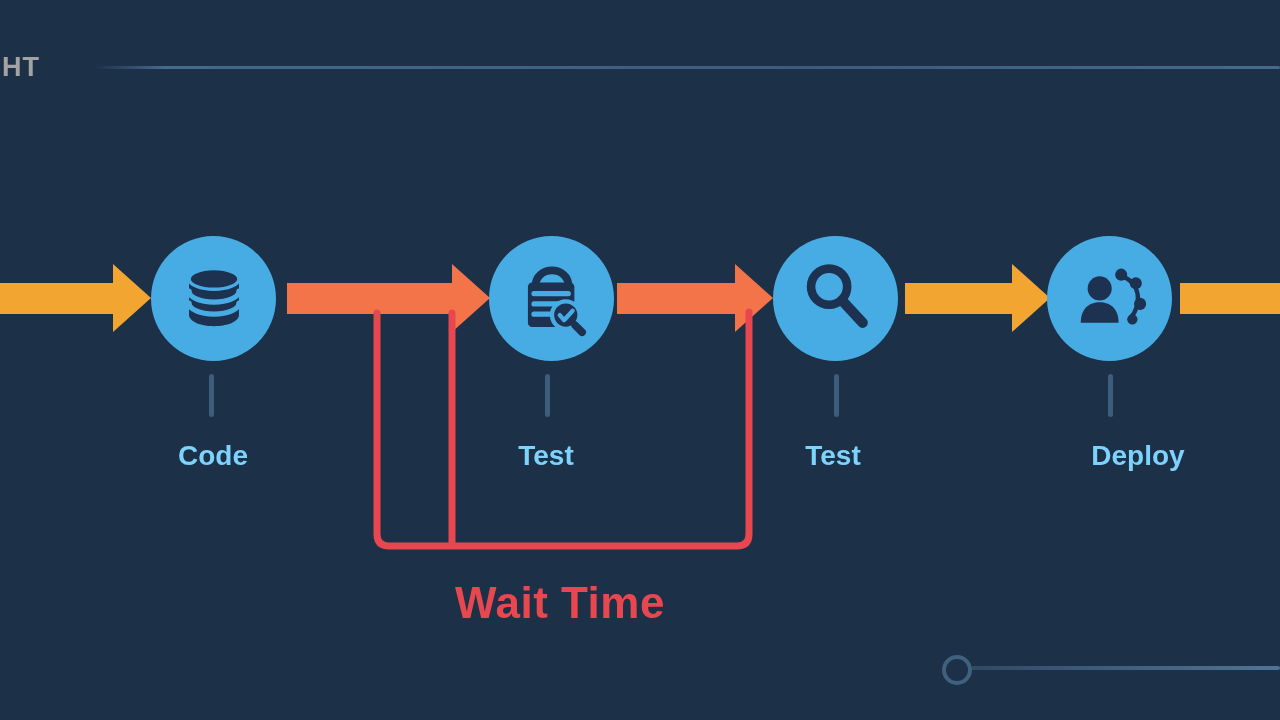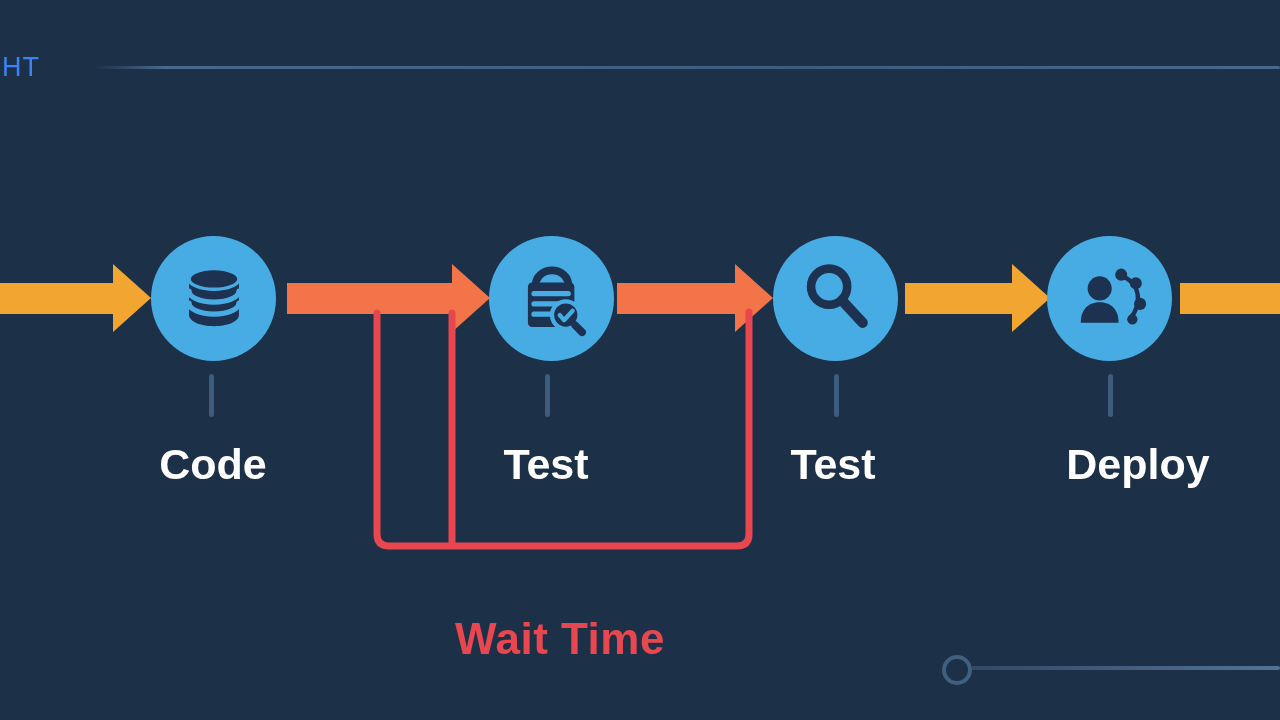--- a/index.html
+++ b/index.html
@@ -6,21 +6,21 @@
   body{
     width:1280px;height:720px;position:relative;overflow:hidden;
     background:#1c3047;
     font-family:"Liberation Sans", sans-serif;
   }
   .stage{position:absolute;inset:0;}
 
   
   .cropped-text{
     position:absolute;left:2px;top:52px;
-    color:#3b82f6;font-size:27px;font-weight:400;letter-spacing:1px;
+    color:#a3a3a3;font-size:27px;font-weight:700;letter-spacing:1px;
   }
 
   
   .top-rule{
     position:absolute;left:93px;top:66px;width:1187px;height:3px;
     background:linear-gradient(90deg, rgba(70,108,145,0) 0%, rgba(76,115,155,0.85) 6%, rgba(72,110,150,0.7) 60%, rgba(80,120,160,0.8) 100%);
     border-radius:2px;
   }
 
   
@@ -35,29 +35,29 @@
     position:absolute;top:236px;width:125px;height:125px;border-radius:50%;
     background:#48ace4;display:flex;align-items:center;justify-content:center;
   }
   .node-circle svg{width:86px;height:86px;}
   .node-tick{
     position:absolute;top:374px;width:5px;height:43px;
     background:#3e5c7c;border-radius:3px;
   }
   .node-label{
     position:absolute;top:440px;width:220px;text-align:center;
-    color:#ffffff;font-size:43px;font-weight:700;
+    color:#7dd3fc;font-size:28px;font-weight:700;
   }
 
   
   .bracket-svg{position:absolute;inset:0;pointer-events:none;}
 
   .wait-label{
     position:absolute;top:578px;left:450px;width:220px;text-align:center;
-    color:#e8474f;font-size:44px;font-weight:800;letter-spacing:0.5px;margin-top:36px;
+    color:#e8474f;font-size:44px;font-weight:800;letter-spacing:0.5px;
   }
 
   
   .scrub-handle{
     position:absolute;left:942px;top:655px;width:22px;height:22px;
     border:4px solid #40607f;border-radius:50%;background:transparent;
   }
   .scrub-track{
     position:absolute;left:971px;top:666px;width:309px;height:4px;border-radius:2px;
     background:linear-gradient(90deg, rgba(64,96,128,0.55), #527396);

